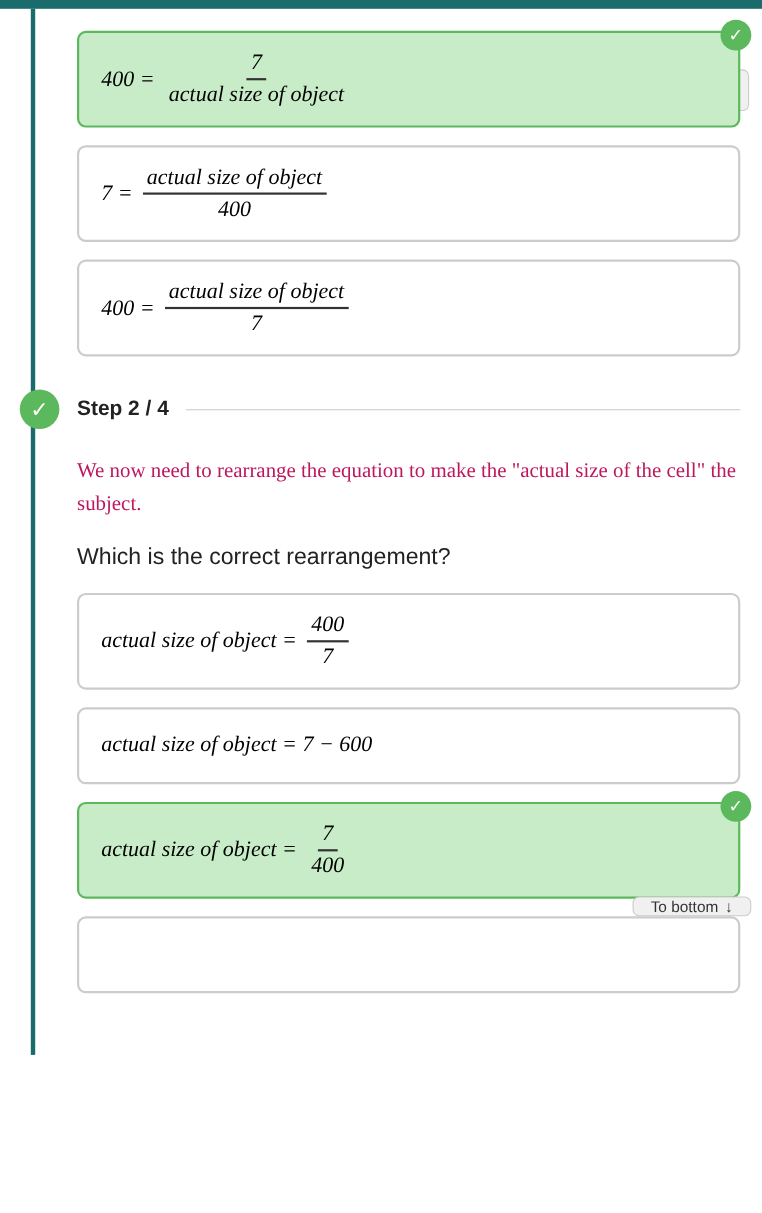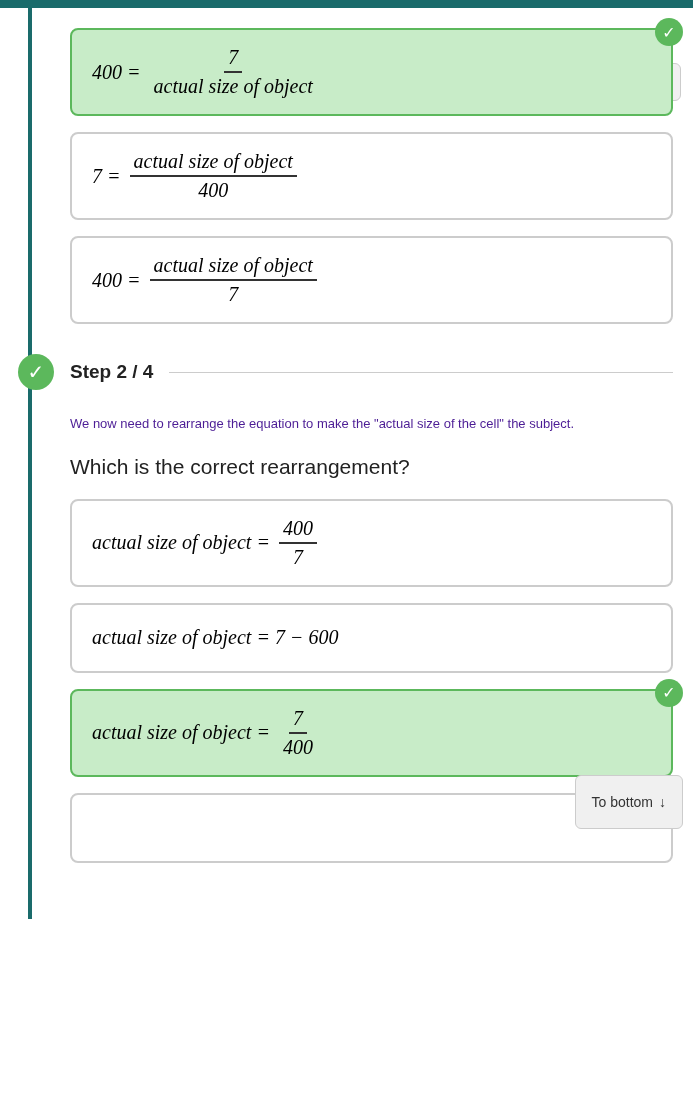--- a/index.html
+++ b/index.html
@@ -149,23 +149,23 @@
       font-style: normal;
     }
 
     .step-divider {
       flex: 1;
       height: 1px;
       background: #ccc;
     }
 
     .step-body {
-      font-family: Liberation Sans, sans-serif;
-      font-size: 13px;
-      color: #4c1d95;
+      font-family: Liberation Serif, serif;
+      font-size: 19px;
+      color: #be185d;
       line-height: 1.6;
       margin-bottom: 20px;
       font-style: normal;
     }
 
     .step-question {
       font-family: Arial, sans-serif;
       font-size: 21px;
       color: #222;
       margin-bottom: 20px;
@@ -173,21 +173,21 @@
     }
 
     
     .to-bottom-btn {
       position: absolute;
       bottom: 55px;
       right: 12px;
       background: #f0f0f0;
       border: 1px solid #ccc;
       border-radius: 6px;
-      padding: 18px 16px;
+      padding: 0 16px;
       font-family: Arial, sans-serif;
       font-size: 14px;
       color: #333;
       cursor: pointer;
       display: flex;
       align-items: center;
       gap: 6px;
     }
 
     .section-part1 {

